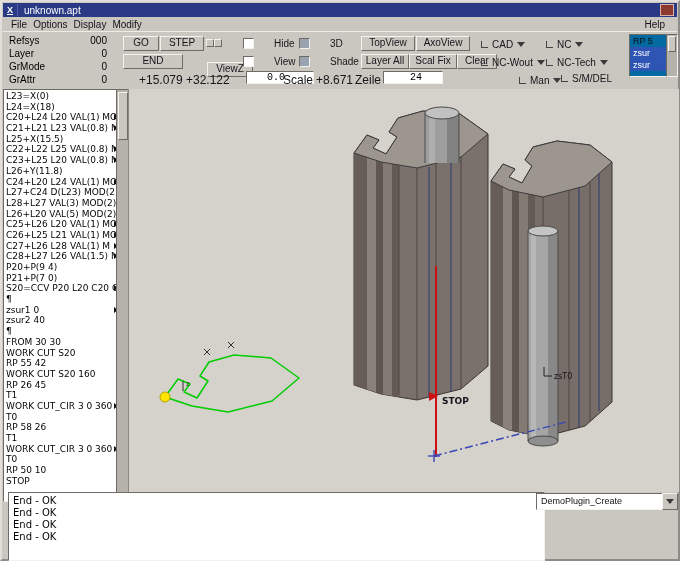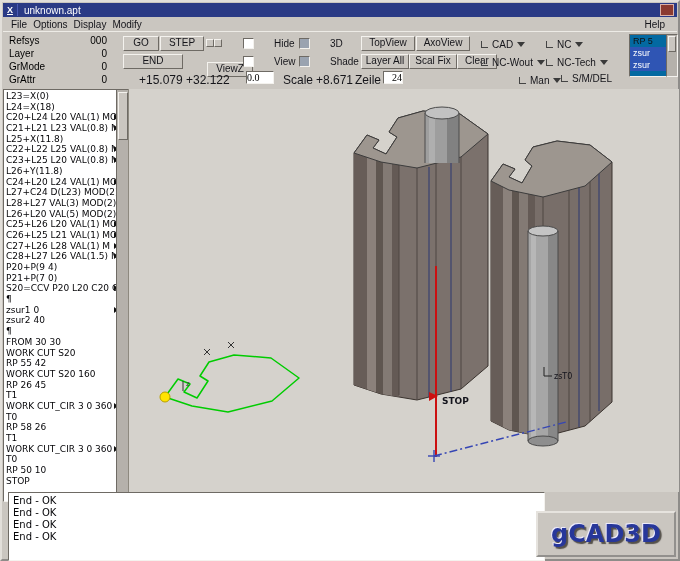--- a/index.html
+++ b/index.html
@@ -31,21 +31,21 @@
   .statrow{display:flex;justify-content:space-between;height:13px;line-height:13px;padding:0 10px 0 4px}
   .cbrow{position:absolute;display:flex;align-items:center;gap:20px;font-size:10px;color:#15151a}
   .cb{width:9px;height:9px;background:#fff;border:1px solid;border-color:#6e6a64 #f4f2ee #f4f2ee #6e6a64}
   .cb.filled{background:#9aa3b0}
   .grip{position:absolute;width:6px;height:6px;background:#cac6c0;border:1px solid;
         border-color:#f4f2ee #6e6a64 #6e6a64 #f4f2ee}
   .dd{position:absolute;display:flex;align-items:center;gap:4px;font-size:10px;color:#15151a}
   .angle{width:6px;height:6px;border-left:1px solid #444;border-bottom:1px solid #444}
   .darr{width:0;height:0;border:4px solid transparent;border-top:5px solid #3a3a3a;margin-top:5px}
   .field{position:absolute;background:#fff;border:1px solid;font-size:10px;
-         border-color:#6e6a64 #f4f2ee #f4f2ee #6e6a64;padding:0 0;font-family:Liberation Serif, serif}
+         border-color:#6e6a64 #f4f2ee #f4f2ee #6e6a64;padding:0 20px;font-family:Liberation Mono, monospace}
   .listbox{position:absolute;left:626px;top:2px;width:36px;height:41px;background:#0369a1;
            border:1px solid;border-color:#6e6a64 #f4f2ee #f4f2ee #6e6a64;font-size:9px;overflow:hidden}
   .lb-item{height:12px;line-height:12px;padding-left:3px;color:#111}
   .lb-item.sel{background:var(--selection,#2f55b4);color:#fff}
   .lb-scroll{position:absolute;left:663px;top:2px;width:10px;height:41px;background:#b5b1ab;
              border:1px solid;border-color:#6e6a64 #f4f2ee #f4f2ee #6e6a64}
   .lb-thumb{position:absolute;left:1px;top:1px;width:6px;height:14px;background:#cac6c0;
             border:1px solid;border-color:#f4f2ee #6e6a64 #6e6a64 #f4f2ee}
 
   
@@ -221,21 +221,21 @@
         <span>C20+L24 L20 VAL(1) MO</span>
       </div>
 
       <div class="code-line">
         <span class="more"></span>
         <span>C21+L21 L23 VAL(0.8) M</span>
       </div>
 
       <div class="code-line">
         
-        <span>L25+X(11.8)</span>
+        <span>L25+X(15.5)</span>
       </div>
 
       <div class="code-line">
         <span class="more"></span>
         <span>C22+L22 L25 VAL(0.8) M</span>
       </div>
 
       <div class="code-line">
         <span class="more"></span>
         <span>C23+L25 L20 VAL(0.8) M</span>
@@ -494,16 +494,21 @@
 
   <div class="messages">
 
   <div class="msg-line">End - OK</div>
       <div class="msg-line">End - OK</div>
       <div class="msg-line">End - OK</div>
       <div class="msg-line">End - OK</div>
     </div>
 
   <div class="rpanel">
-    <div class="logo">gCAD3D</div>
+    <div class="plugin-dd">
+      <span>DemoPlugin_Create</span>
+      <span class="plugin-arrow">
+        <span class="darr" style="margin-top:4px"></span>
+      </span>
+    </div>
   </div>
 
 </div>
 
 </body></html>

